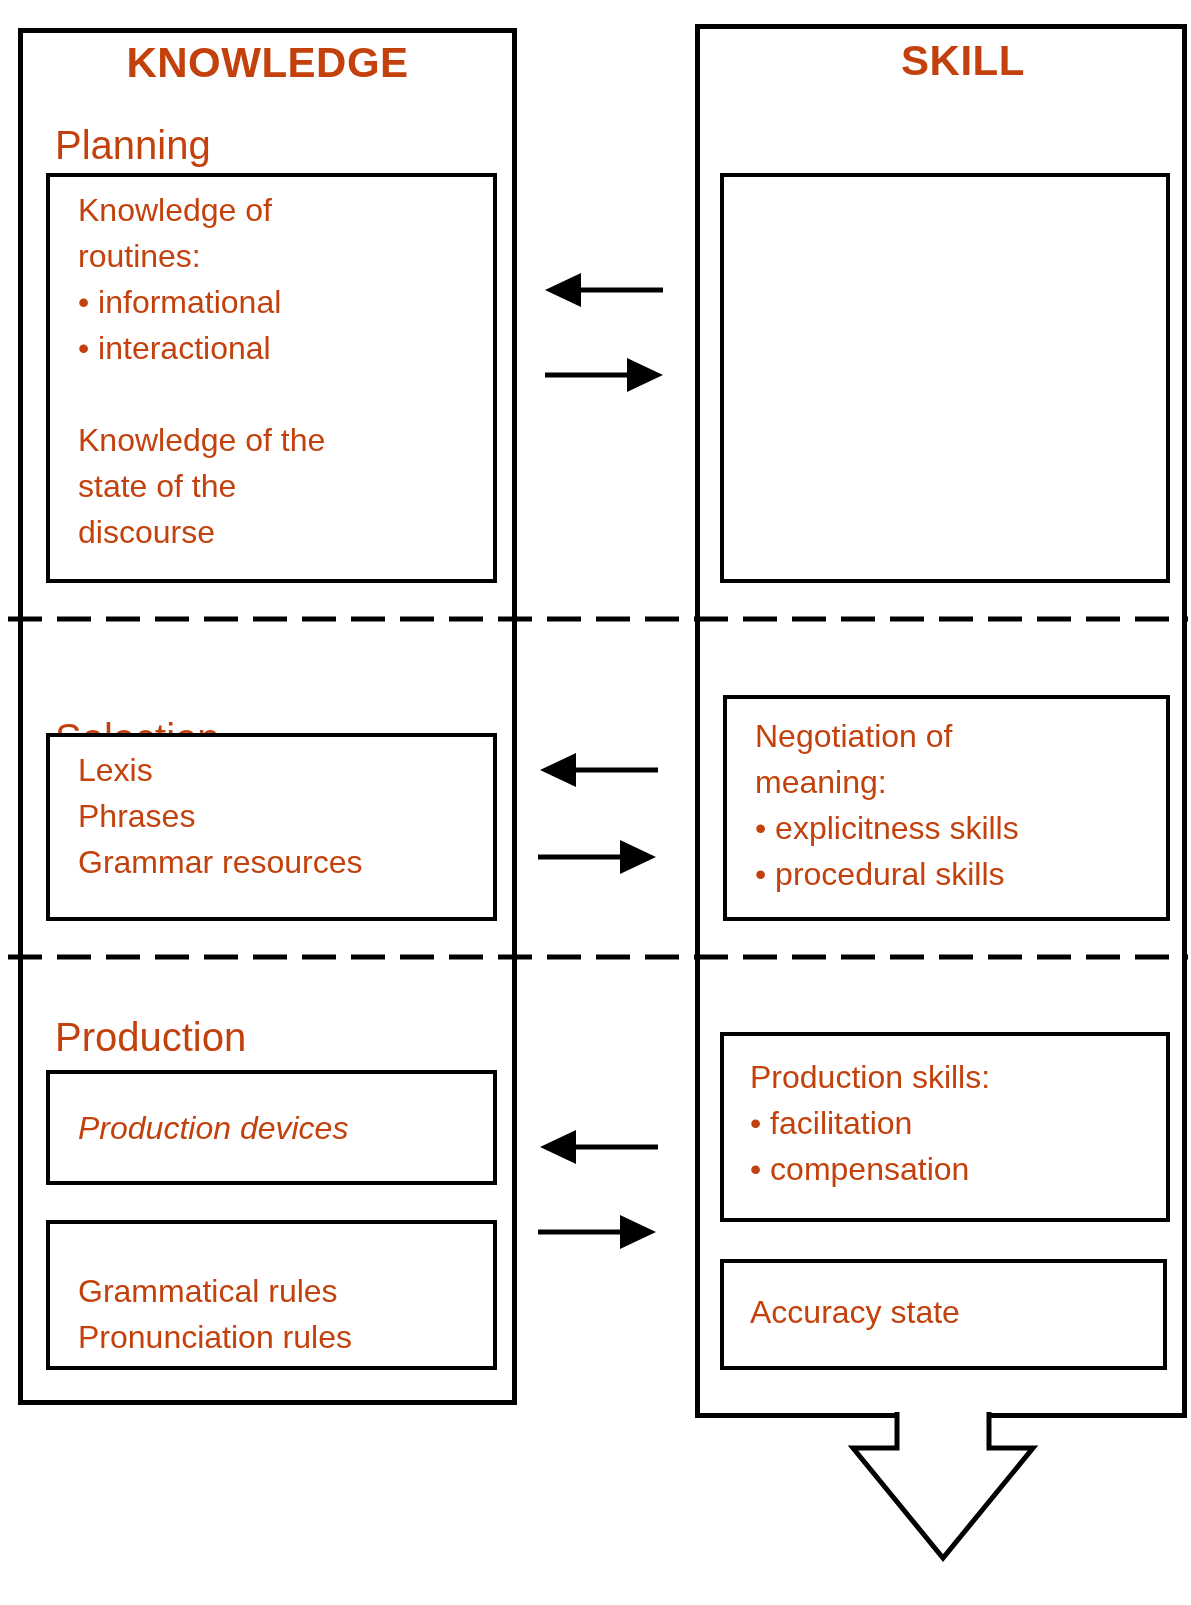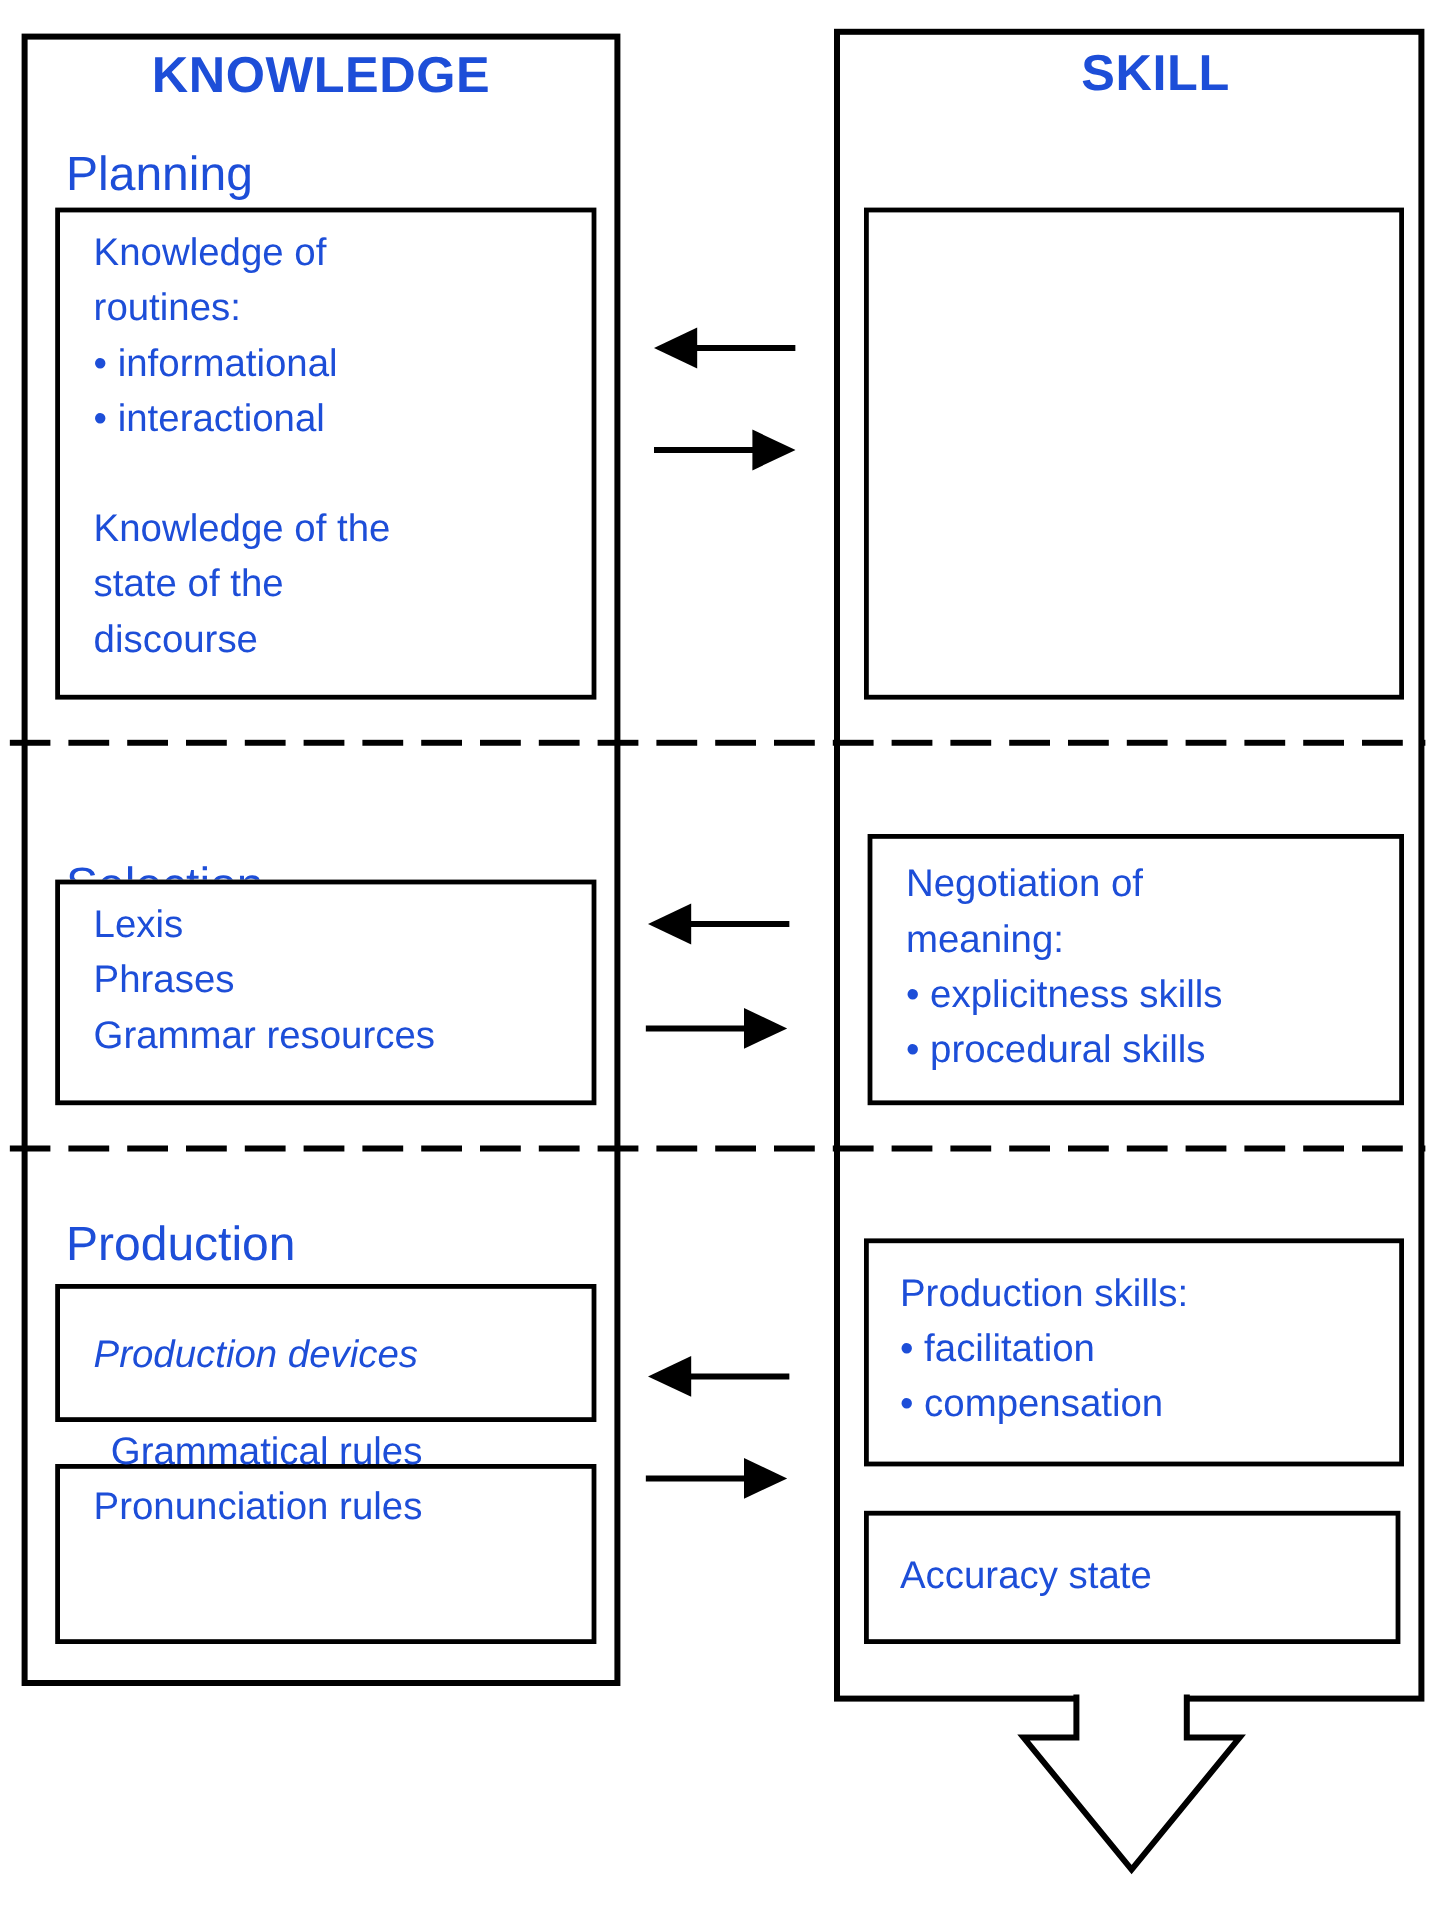--- a/index.html
+++ b/index.html
@@ -1,18 +1,18 @@
 <!DOCTYPE html>
 <html><head>
 <meta charset="utf-8">
 <style>
   html,body { margin:0; padding:0; background:#ffffff; }
   #stage {
     position:relative; width:1191px; height:1605px; background:#ffffff;
-    font-family:"Liberation Sans","DejaVu Sans",sans-serif; color:#1d4ed8;
+    font-family:"Liberation Sans","DejaVu Sans",sans-serif; color:#c2410c;
   }
   .outer-box { position:absolute; border:5px solid #000; background:#fff; box-sizing:border-box; }
   .inner-box { position:absolute; border:4px solid #000; background:#fff; box-sizing:border-box; }
   .col-title { position:absolute; font-size:42px; font-weight:bold; text-align:center; line-height:46px; letter-spacing:0.5px; }
   .section-label { position:absolute; font-size:40px; line-height:46px; }
   .lines { position:absolute; font-size:32px; line-height:46px; white-space:nowrap; }
   .lines .ln { height:46px; }
   svg { position:absolute; display:block; }
   .stroke { stroke:#000; fill:none; }
   .fillhead { fill:#000; stroke:none; }
@@ -50,21 +50,21 @@
       <div class="ln">Phrases</div>
       <div class="ln">Grammar resources</div>
     </div>
 
   <div class="inner-box" style="left:46px; top:1070px; width:451px; height:115px;"></div>
   <div class="lines" style="left:78px; top:1105px;font-style:italic;">
       <div class="ln">Production devices</div>
     </div>
 
   <div class="inner-box" style="left:46px; top:1220px; width:451px; height:150px;"></div>
-  <div class="lines" style="left:78px; top:1186px;text-align:right;">
+  <div class="lines" style="left:78px; top:1268px;">
       <div class="ln">Grammatical rules</div>
       <div class="ln">Pronunciation rules</div>
     </div>
 
   <div class="inner-box" style="left:720px; top:173px; width:450px; height:410px;"></div>
 
   <div class="inner-box" style="left:723px; top:695px; width:447px; height:226px;"></div>
   <div class="lines" style="left:755px; top:713px;">
       <div class="ln">Negotiation of</div>
       <div class="ln">meaning:</div>

